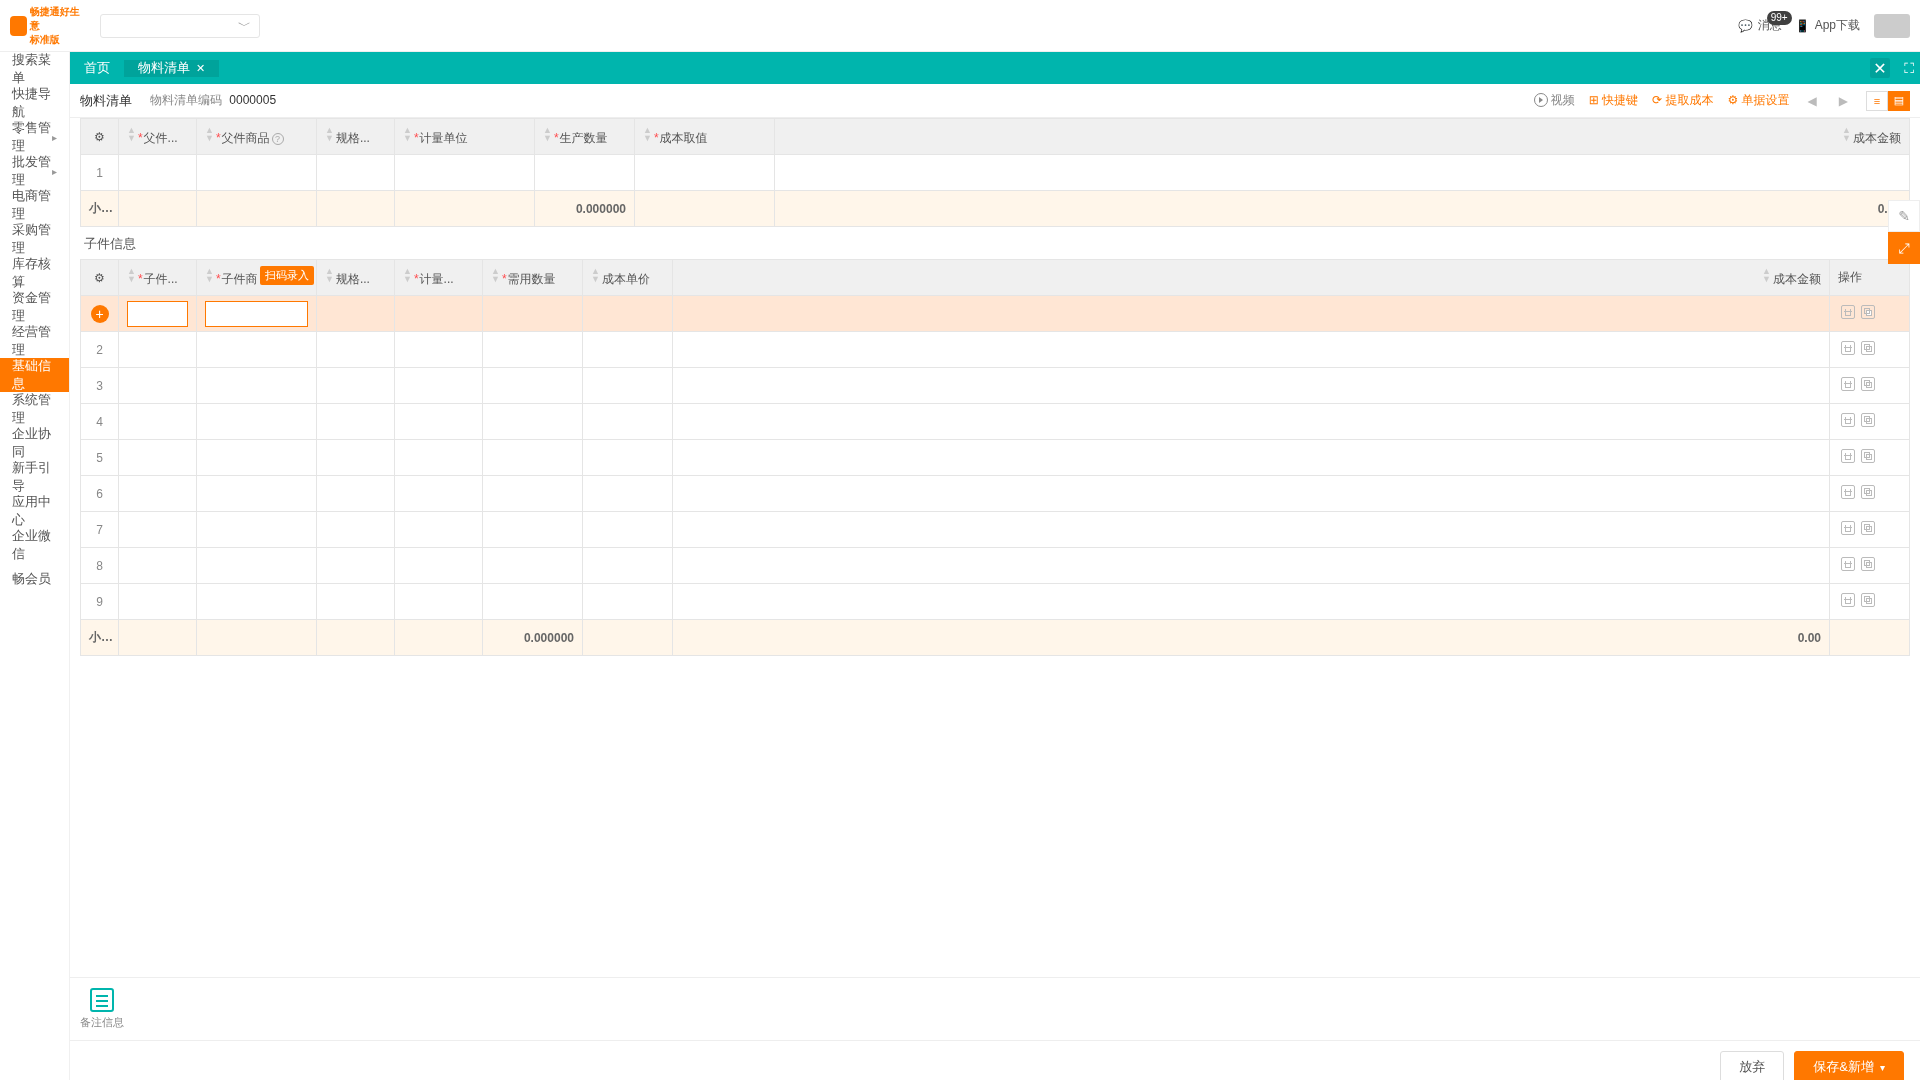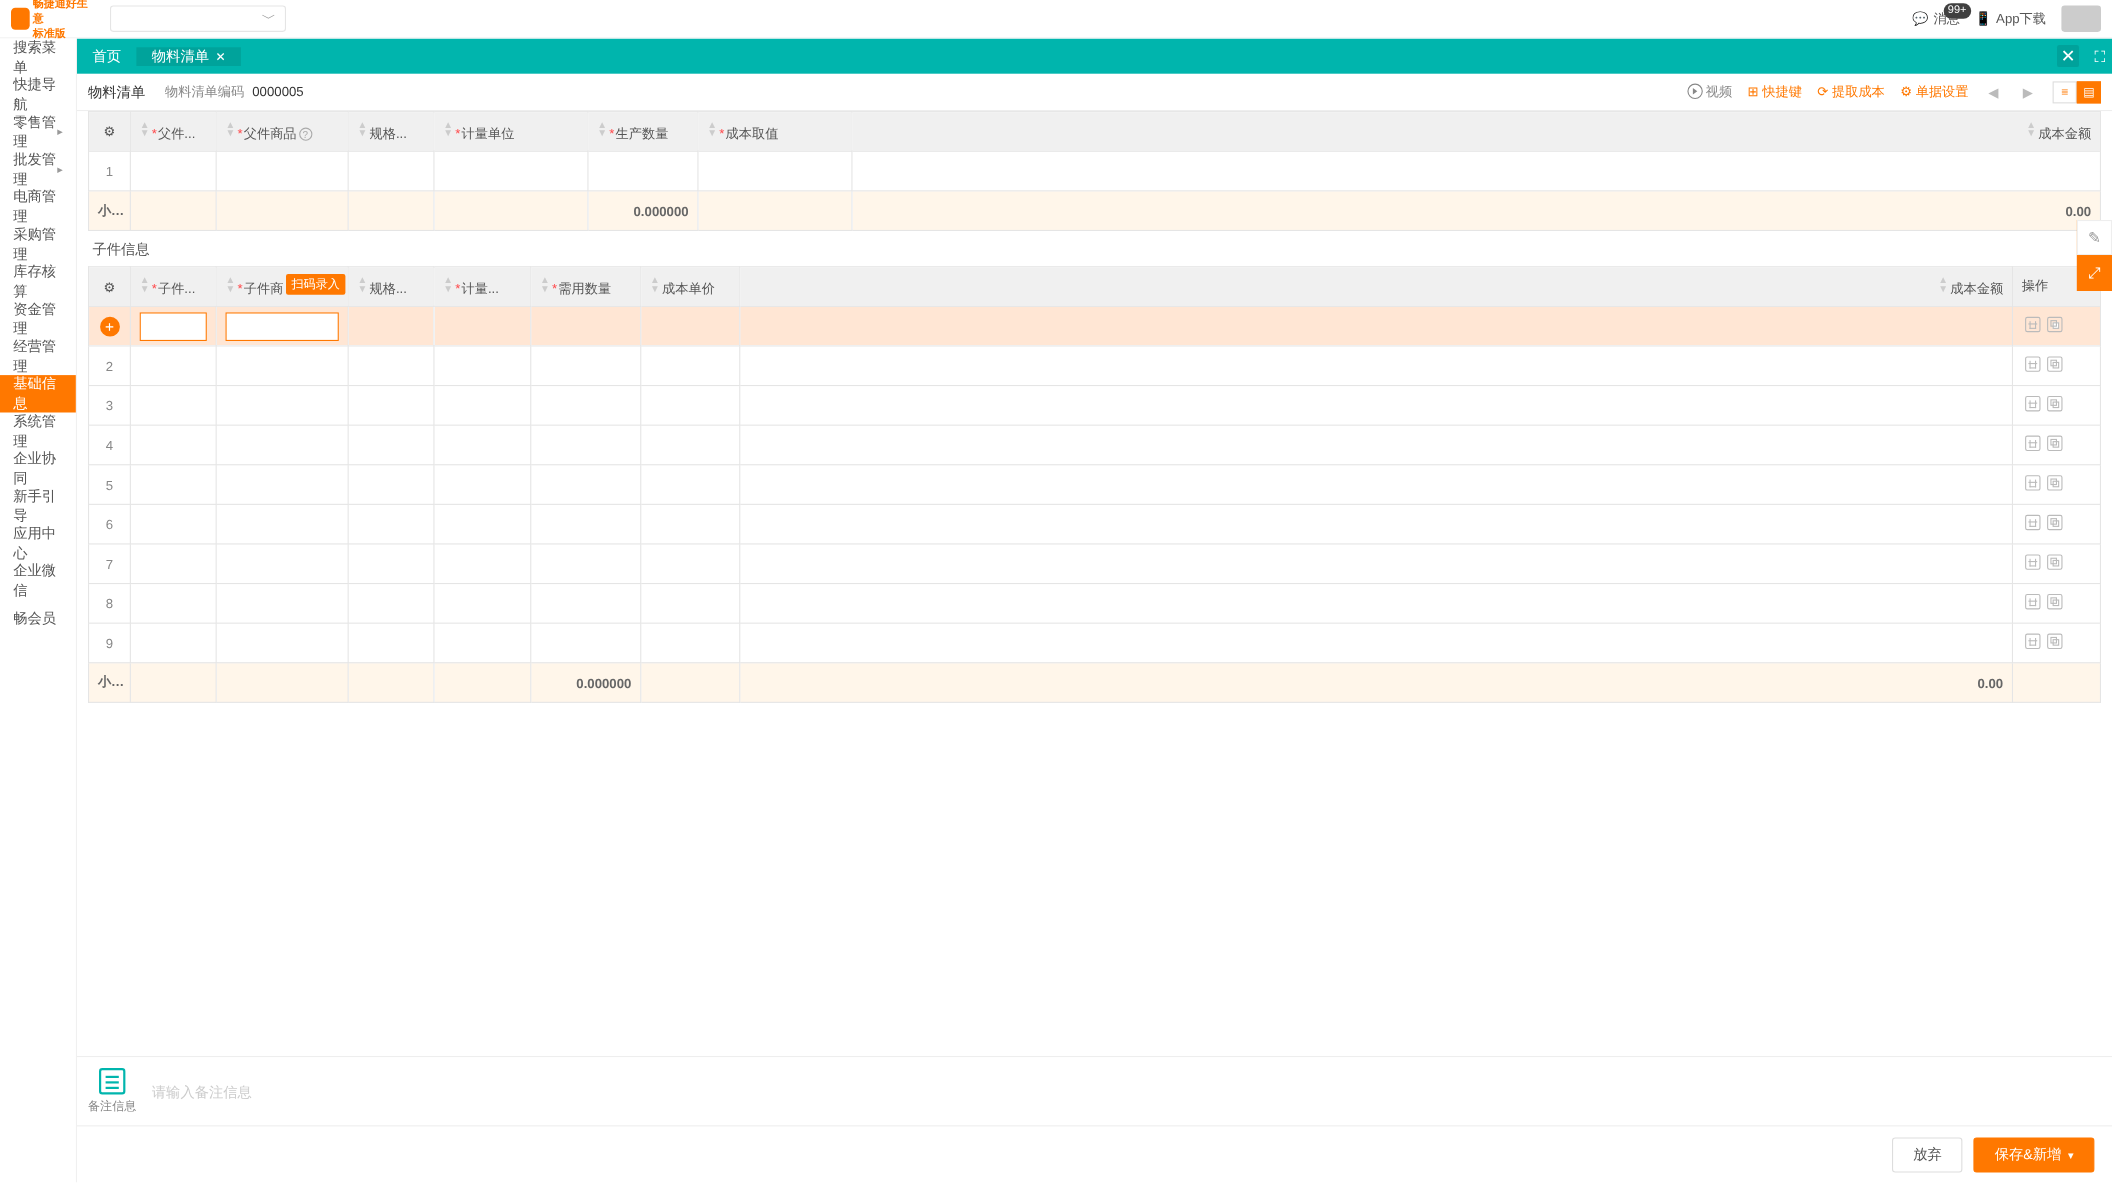--- a/index.html
+++ b/index.html
@@ -1,17 +1,17 @@
 <!DOCTYPE html>
 <html><head>
 <meta charset="utf-8">
 <style>
 *{margin:0;padding:0;box-sizing:border-box;font-family:-apple-system,"PingFang SC","Microsoft YaHei",sans-serif}
 body{font-size:13px;color:#333;background:#fff;overflow:hidden}
-.topbar{height:35px;display:flex;align-items:center;padding:0 10px;border-bottom:1px solid #eee}
+.topbar{height:52px;display:flex;align-items:center;padding:0 10px;border-bottom:1px solid #eee}
 .logo{width:70px;height:30px;display:flex;align-items:center;color:#ff7800;font-size:10px;font-weight:bold}
 .logo-icon{width:20px;height:20px;background:#ff7800;border-radius:4px;margin-right:3px;display:inline-block}
 .org-sel{margin-left:20px;width:160px;height:24px;border:1px solid #e5e5e5;border-radius:3px;display:flex;align-items:center;justify-content:flex-end;padding:0 8px;color:#999}
 .top-right{margin-left:auto;display:flex;align-items:center;gap:14px;font-size:12px;color:#555}
 .top-item{display:flex;align-items:center;gap:4px;cursor:pointer;position:relative}
 .badge{position:absolute;top:-6px;right:-10px;background:#404040;color:#fff;font-size:10px;padding:0 4px;border-radius:8px;line-height:14px}
 .avatar{width:36px;height:24px;background:#ccc;border-radius:3px}
 .main{display:flex;height:calc(100vh - 40px)}
 .sidebar{width:70px;background:#fff;border-right:1px solid #f0f0f0;overflow-y:auto}
 .side-item{height:34px;display:flex;align-items:center;justify-content:space-between;padding:0 12px;font-size:13px;color:#555;cursor:pointer}
@@ -377,21 +377,20 @@
             </tr>
           </tbody>
       </table>
     </div>
 
     <div class="remark-bar">
       <div class="remark-ico">
         <div class="ric"></div>
         <span>备注信息</span>
       </div>
-      <input class="remark-in" placeholder="请输入备注信息" style="">
     </div>
 
     <div class="footer">
       <button class="btn"><span>放弃</span></button>
       <button class="btn primary"><span>保存&amp;新增</span><span class="dd">▾</span></button>
     </div>
   </div>
 </div>
 
 <div class="rside">

